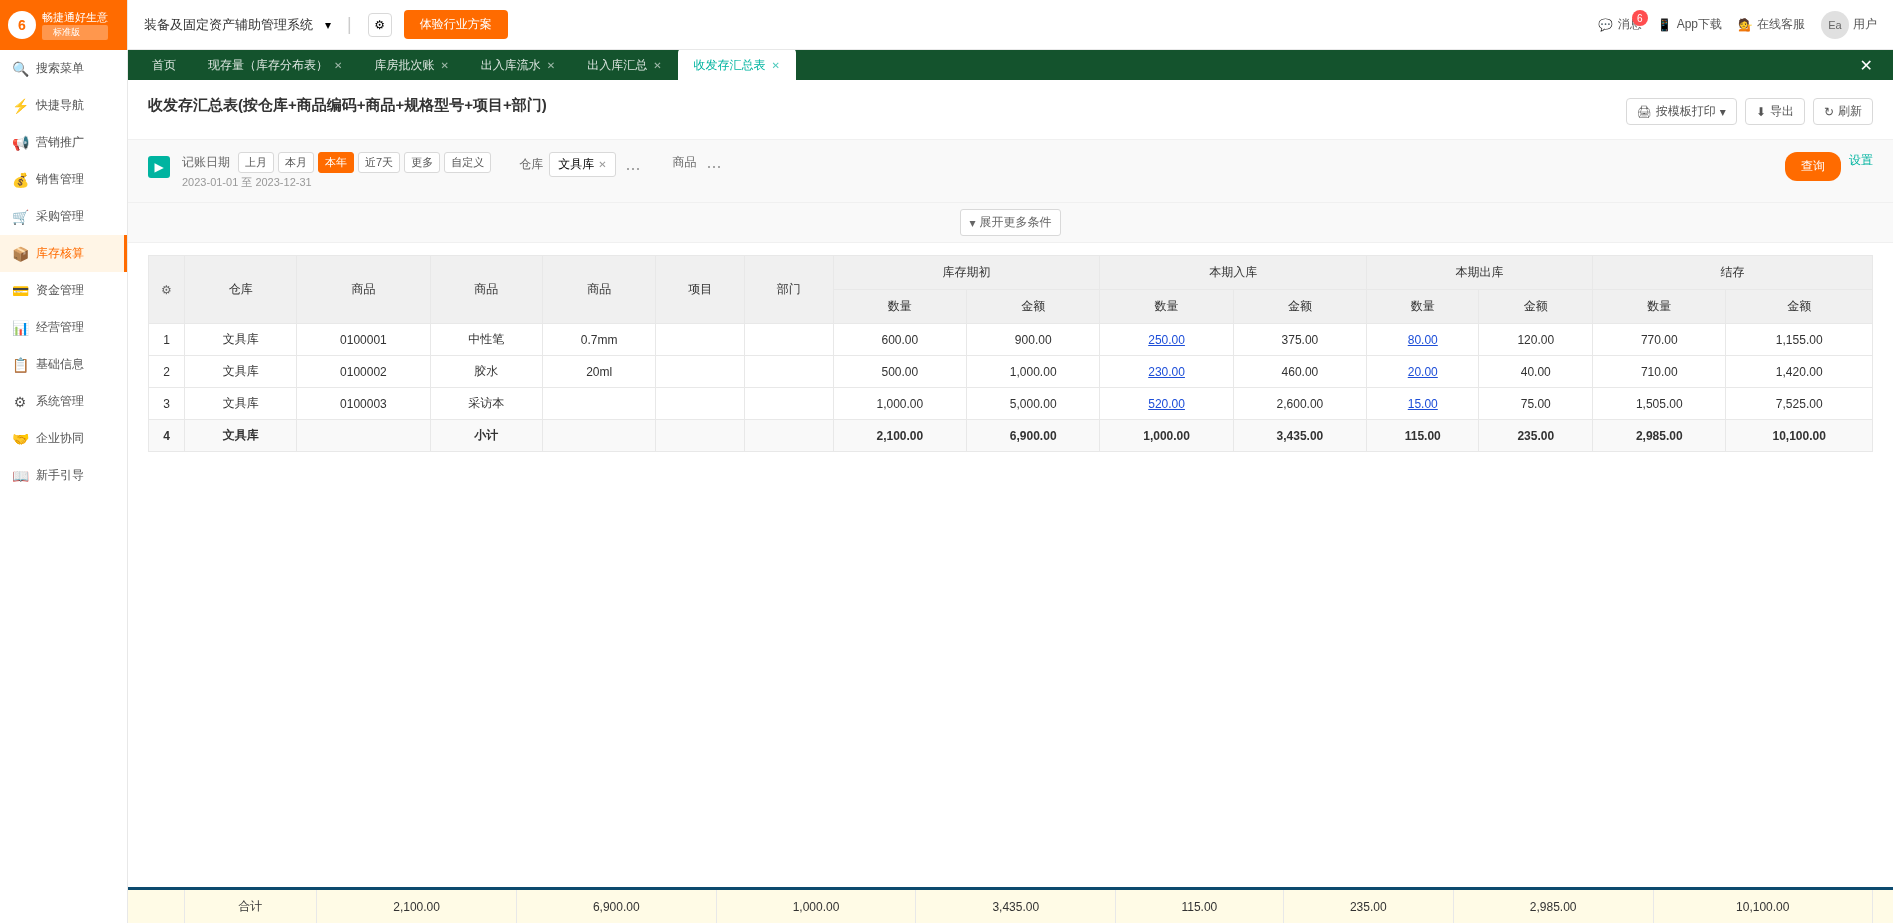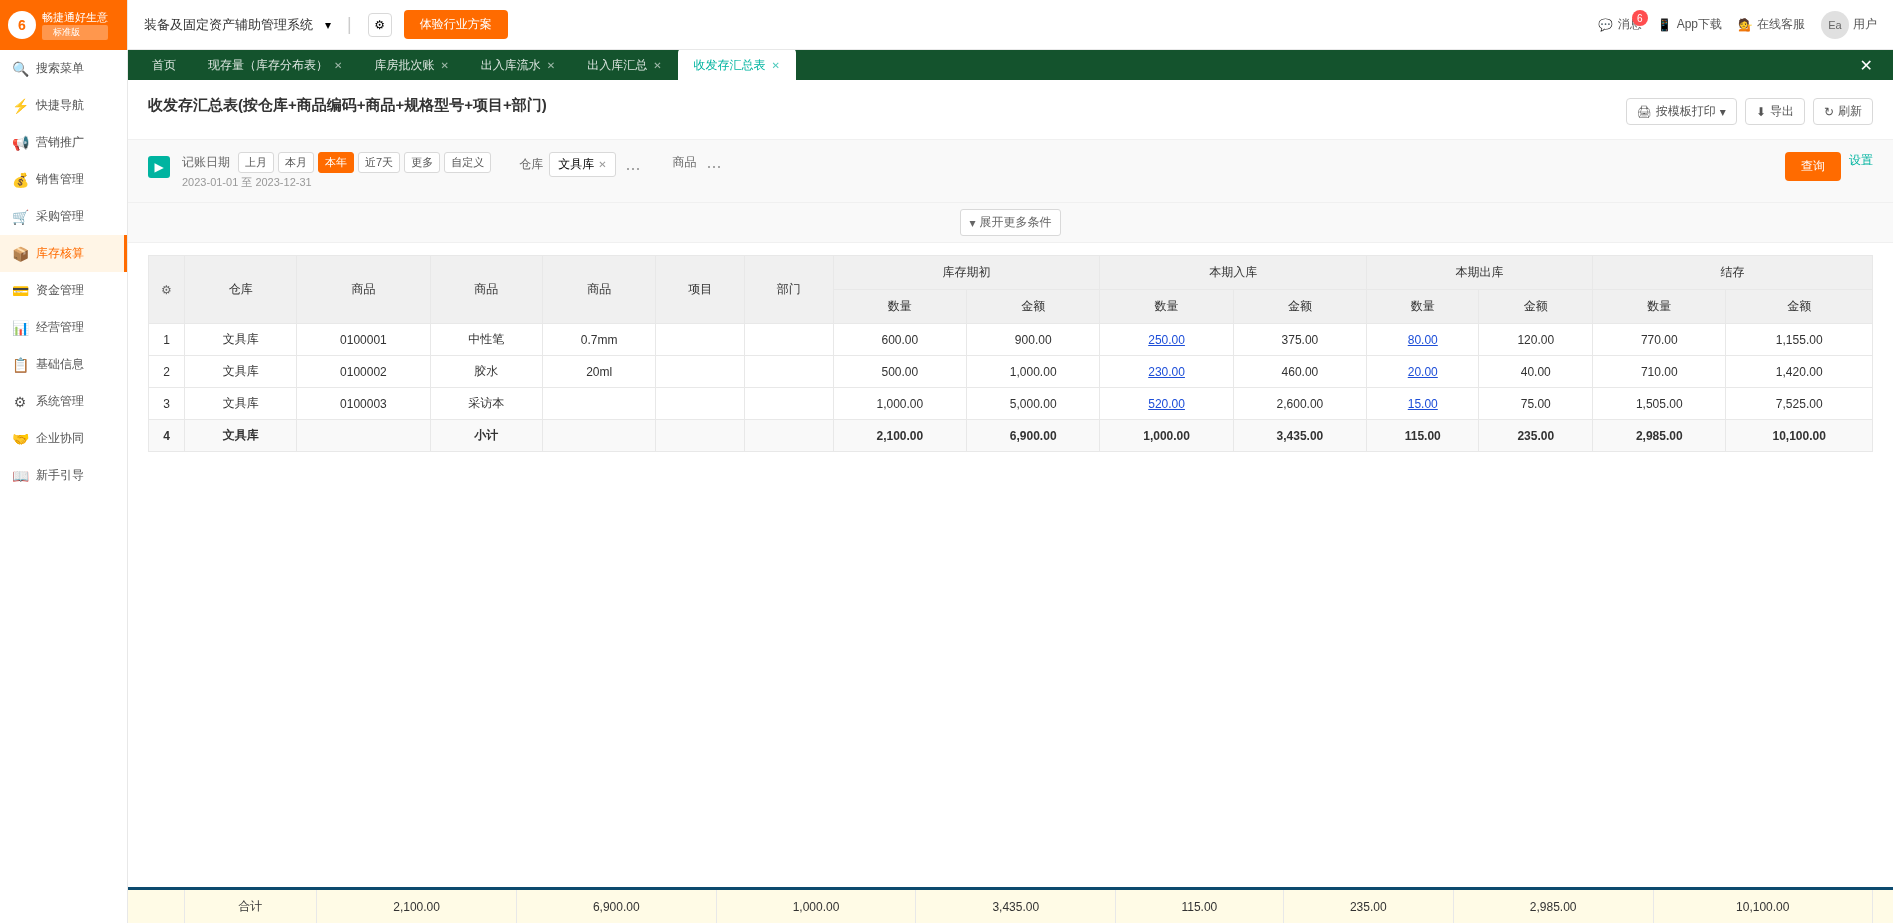--- a/index.html
+++ b/index.html
@@ -50,21 +50,21 @@
     .filter-row { display: flex; align-items: center; gap: 8px; flex-wrap: wrap; }
     .filter-label { color: #666; font-size: 12px; white-space: nowrap; }
     .date-btns { display: flex; align-items: center; gap: 4px; }
     .date-btn { padding: 2px 6px; border: 1px solid #d9d9d9; border-radius: 3px; cursor: pointer; font-size: 11px; color: #555; background: white; }
     .date-btn.active { background: #ff6b00; color: white; border-color: #ff6b00; }
     .date-range { font-size: 11px; color: #999; margin-top: 2px; }
     .filter-tag { display: flex; align-items: center; gap: 4px; background: white; border: 1px solid #d9d9d9; padding: 3px 8px; border-radius: 3px; font-size: 12px; }
     .filter-tag-close { cursor: pointer; color: #999; font-size: 10px; }
     .filter-more { color: #999; font-size: 18px; cursor: pointer; padding: 0 4px; }
     .expand-btn { display: flex; align-items: center; gap: 4px; color: #666; font-size: 12px; cursor: pointer; padding: 4px 8px; border: 1px solid #d9d9d9; border-radius: 3px; background: white; }
-    .search-btn { background: #ff6b00; color: white; border: none; padding: 6px 16px; border-radius: 4px; cursor: pointer; font-size: 12px; }
+    .search-btn { background: #ff6b00; color: white; border: none; padding: 6px 16px; border-radius: 12px; cursor: pointer; font-size: 12px; }
     .settings-link { color: #00b4a0; font-size: 12px; cursor: pointer; text-decoration: none; }
 
     
     .table-wrapper { padding: 0 20px 20px; }
     table { width: 100%; border-collapse: collapse; margin-top: 12px; font-size: 12px; }
     thead tr { background: #f5f5f5; }
     th { padding: 8px 10px; text-align: center; font-weight: 500; color: #333; border: 1px solid #e8e8e8; font-size: 12px; }
     td { padding: 7px 10px; text-align: center; border: 1px solid #e8e8e8; color: #333; }
     .row-subtotal td { font-weight: bold; background: #f9f9f9; }
     .num-link { color: #1d4ed8; text-decoration: underline; cursor: pointer; }

